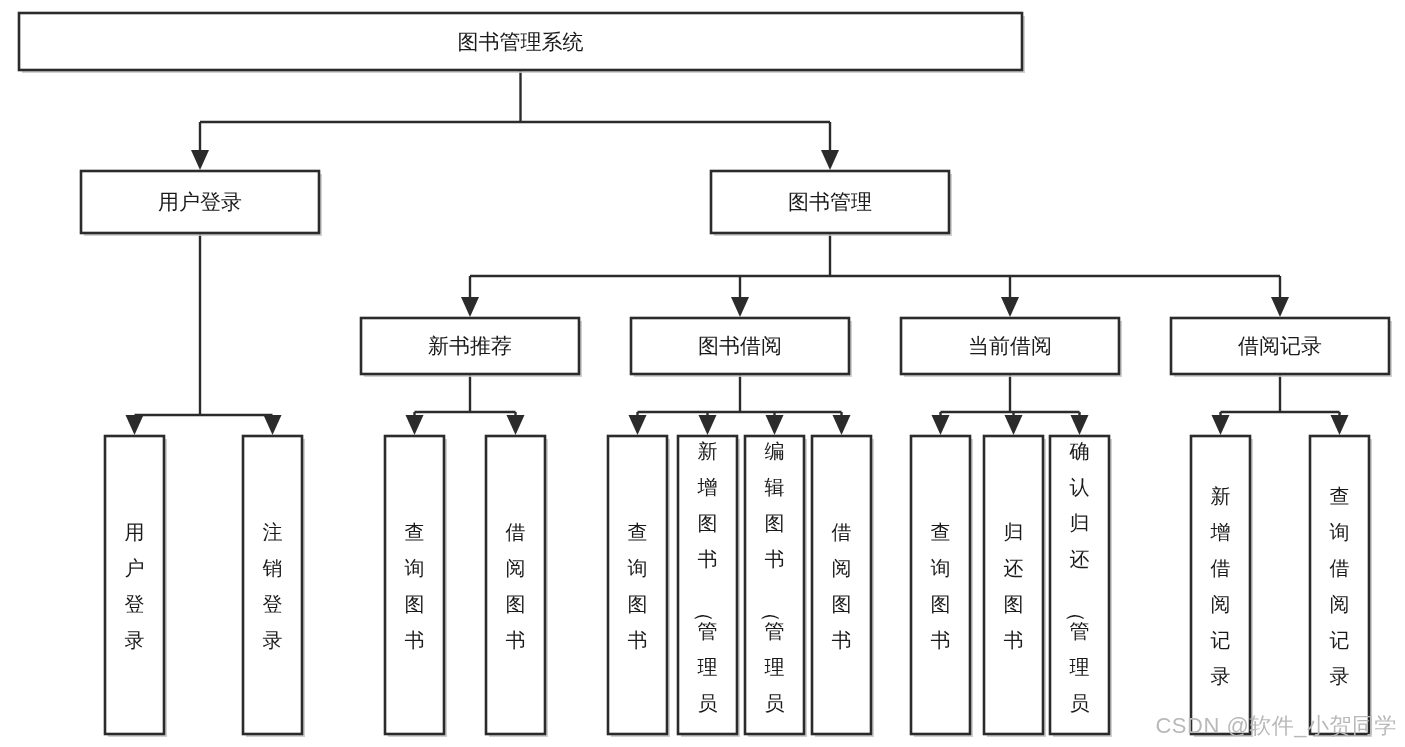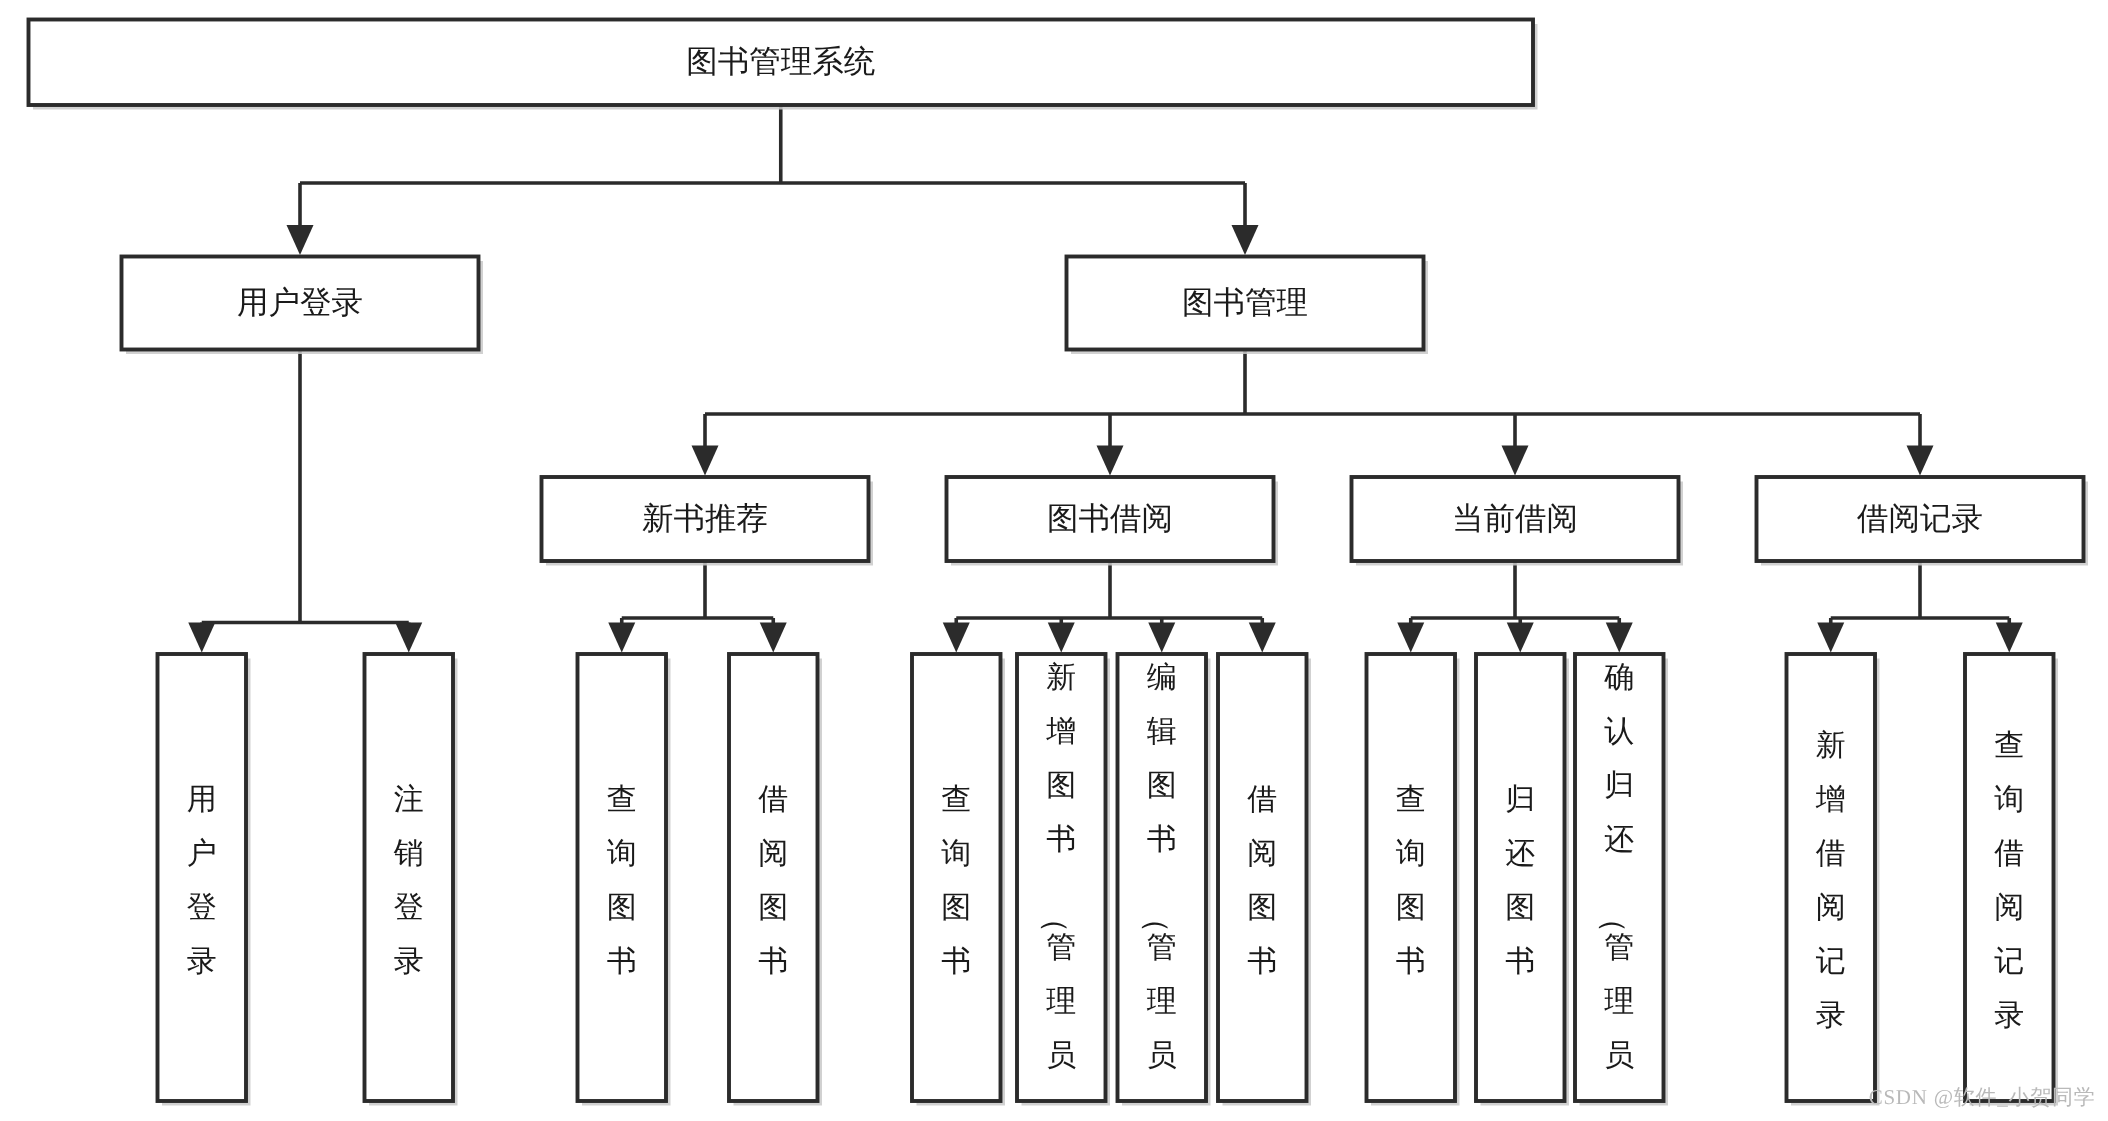--- a/index.html
+++ b/index.html
@@ -55,22 +55,22 @@
   .node-label-vertical {
     fill: #1a1a1a;
     font-family: "DejaVu Sans", "Liberation Sans", sans-serif;
     font-size: 20px;
     text-anchor: middle;
   }
   .watermark {
     position: absolute;
     right: 8px;
     bottom: 6px;
-    font-family: Liberation Serif, serif;
-    font-size: 14px;
+    font-family: Liberation Sans, sans-serif;
+    font-size: 22px;
     color: #b9b9b9;
     letter-spacing: 0.5px;
     white-space: nowrap;
     pointer-events: none;
   }
 </style>
 </head>
 <body>
 
 <div id="diagram-root">

